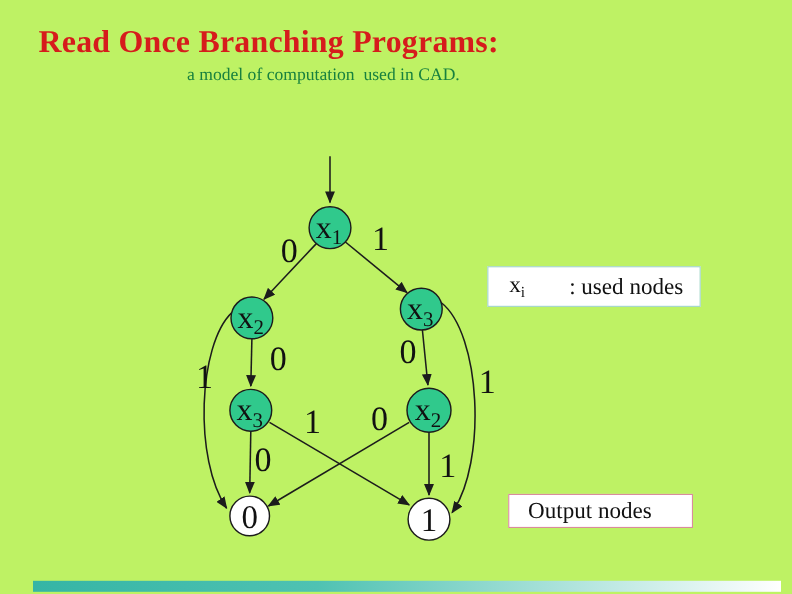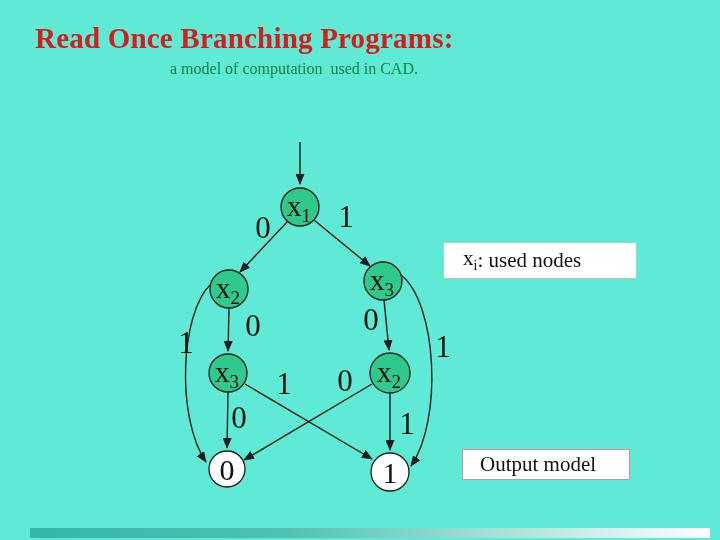--- a/index.html
+++ b/index.html
@@ -1,20 +1,20 @@
 <!DOCTYPE html>
 <html><head>
 <meta charset="utf-8">
 <style>
   html, body { margin: 0; padding: 0; background: #ffffff; }
   .slide {
     position: relative;
     width: 720px;
     height: 540px;
-    background: #5eead4;
+    background: #bef264;
     overflow: hidden;
     font-family: "Liberation Serif", "DejaVu Serif", serif;
   }
   .title {
     position: absolute;
     left: 35px;
     top: 22px;
     font-size: 29px;
     font-weight: bold;
     color: #d61c1c;
@@ -160,24 +160,24 @@
     <g>
       <circle class="onode" cx="227" cy="469" r="18"></circle>
       <text class="olbl" x="227" y="480" text-anchor="middle">0</text>
     </g>
     <g>
       <circle class="onode" cx="390" cy="472" r="19"></circle>
       <text class="olbl" x="390" y="483" text-anchor="middle">1</text>
     </g>
   </svg>
 
-  <div class="legend query" style="border-color: rgb(158, 212, 198);">
+  <div class="legend query" style="border-color: rgb(158, 212, 198); gap: 40px;">
     <span><span>x</span><sub>i</sub></span>
       <span>: used nodes</span>
   </div>
 
   <div class="legend output" style="border-color: rgb(217, 140, 156);">
-    <span>Output model</span>
+    <span>Output nodes</span>
   </div>
 
   <div class="bottom-bar"></div>
 
 </div>
 
 </body></html>

